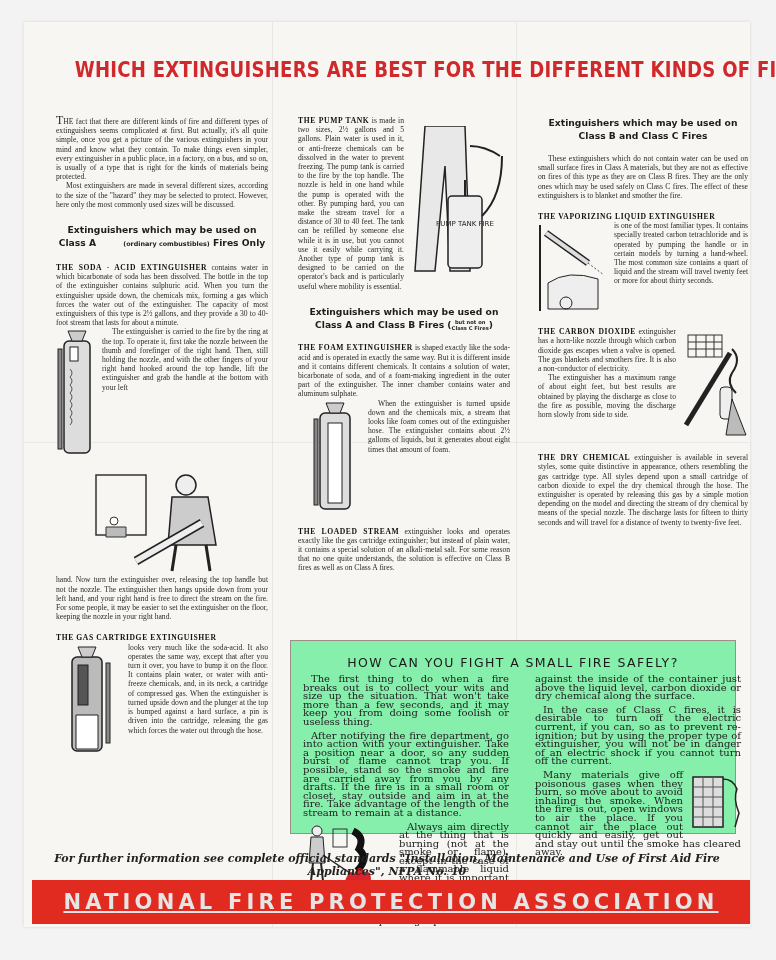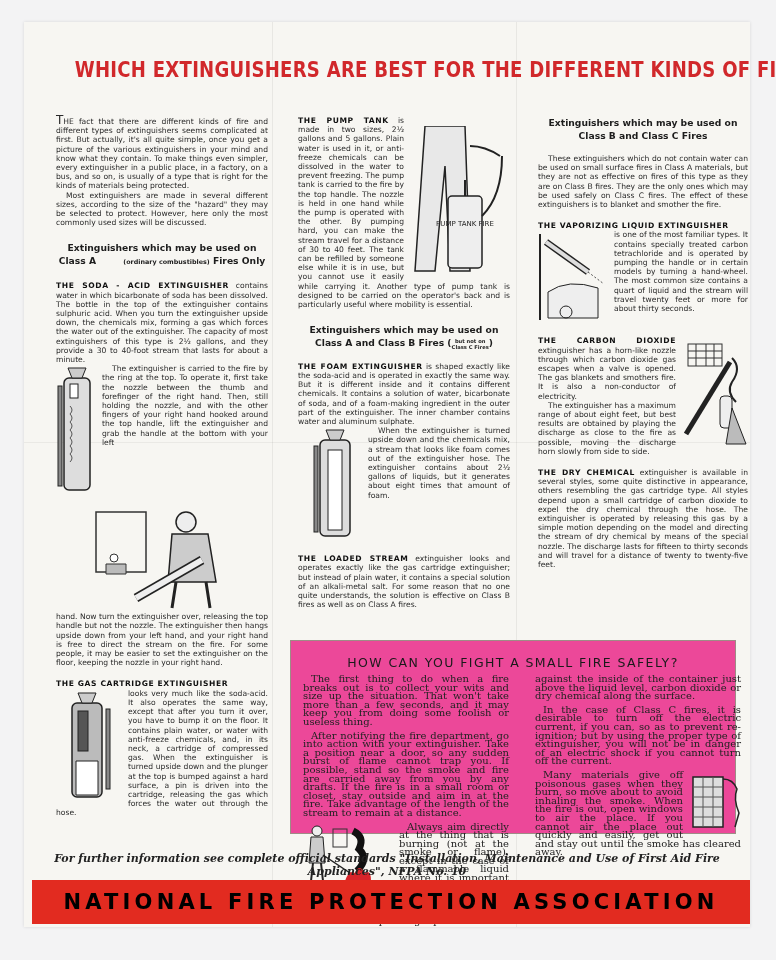--- a/index.html
+++ b/index.html
@@ -19,59 +19,60 @@
   .fold.f2 { left: 492px; }
   .hfold { position: absolute; left: 0; right: 0; height: 1px; background: rgba(0,0,0,0.05); }
   .title {
     position: absolute; left: 0; right: 0; top: 36px; text-align: center;
     font-family: "DejaVu Sans", sans-serif; font-weight: bold;
     font-size: 21px; letter-spacing: 0.3px; color: #d1282b;
     transform: scaleX(0.86); transform-origin: center;
     white-space: nowrap;
   }
   .col { position: absolute; font-size: 7.6px; line-height: 9.2px; text-align: justify; color: #2a2a2a; }
-  .col p { margin: 0 0 0 0; text-indent: 10px; }
+  .col p { margin: 0 0 0 0; text-indent: 10px; font-family: Liberation Serif, serif; }
   .col p.noind { text-indent: 0; }
   .col1 { left: 32px; top: 94px; width: 212px; }
   .col2 { left: 274px; top: 94px; width: 212px; }
   .col3 { left: 514px; top: 94px; width: 210px; }
   .sec-head { font-weight: bold; font-size: 9.2px; line-height: 13px; text-align: center; color: #1d1d1d; margin: 14px 0 12px 0; }
   .sec-head small { font-size: 6.4px; font-weight: bold; margin-left: 24px; }
   .sec-head .tiny { display: inline-block; font-size: 5.2px; line-height: 6px; vertical-align: middle; text-align: center; }
   .lead { font-weight: bold; letter-spacing: 0.6px; color: #111; }
   .dropcap { font-size: 12px; }
   .illus { float: left; margin: 2px 6px 2px 0; }
   .illus.right { float: right; margin: 2px 0 2px 6px; }
   .clear { clear: both; }
   .gap { height: 12px; }
   .box {
     position: absolute; left: 266px; top: 618px; width: 444px; height: 192px;
-    border: 1px solid #9e8c86; background: #ec4899;
+    border: 1px solid #9e8c86; background: #86efac;
   }
   .box-title {
     position: absolute; left: 0; right: 0; top: 14px; text-align: center;
     font-size: 12.5px; letter-spacing: 1.4px; color: #1a1a1a;
   }
   .bcol { position: absolute; top: 34px; width: 206px; font-family: "DejaVu Serif", serif; font-size: 10px; line-height: 8.6px; text-align: justify; color: #222; }
   .bcol p { margin: 0 0 5px 0; text-indent: 8px; }
   .bcol1 { left: 12px; }
   .bcol2 { left: 228px; margin-left: 16px; }
   .footnote {
     position: absolute; left: 0; right: 0; top: 830px; text-align: center;
     font-family: "DejaVu Serif", serif; font-style: italic; font-weight: bold;
     font-size: 11px; color: #222;
   }
   .banner {
     position: absolute; left: 8px; top: 858px; width: 718px; height: 44px;
     background: #e22b20;
     display: flex; align-items: center; justify-content: center;
   }
   .banner span {
-    color: #000000; font-weight: bold; font-size: 21px; letter-spacing: 4.2px;
+    color: #e5e5e5; font-weight: bold; font-size: 21px; letter-spacing: 4.2px;
     font-family: "DejaVu Sans", sans-serif;
+    text-decoration: underline;
   }
 </style>
 </head>
 <body>
 
 <div class="sheet">
   <div class="fold f1"></div>
   <div class="fold f2"></div>
   <div class="hfold" style="top:420px"></div>
 

